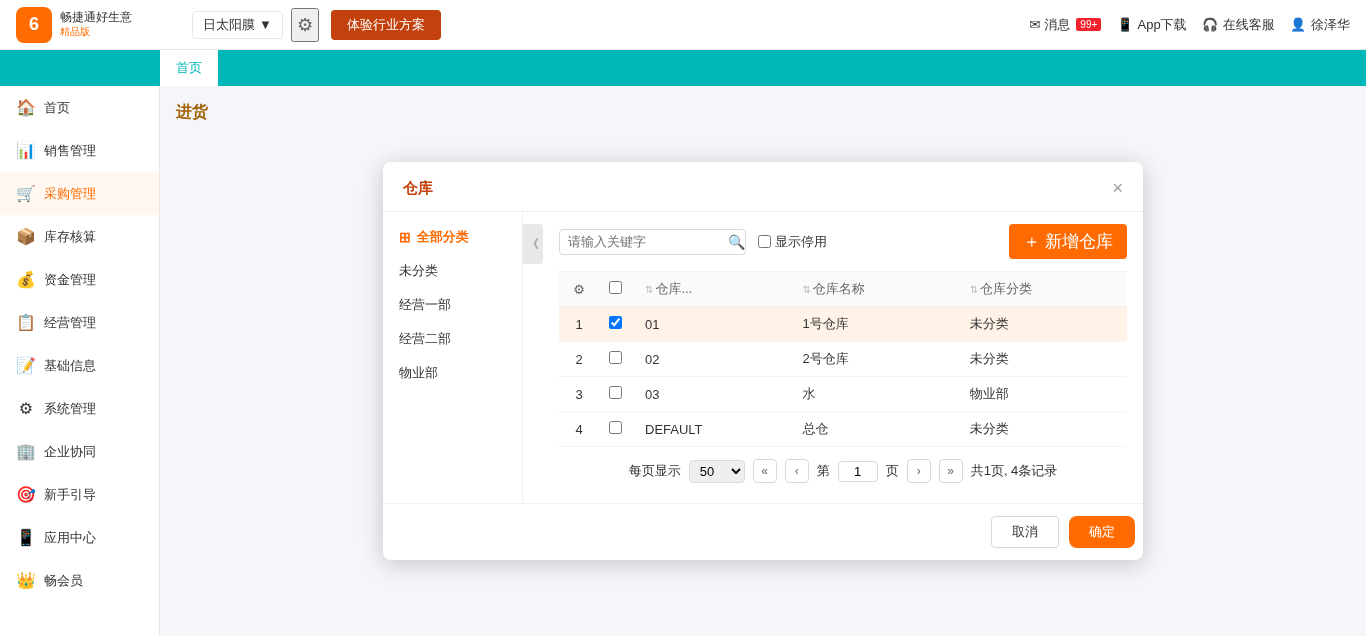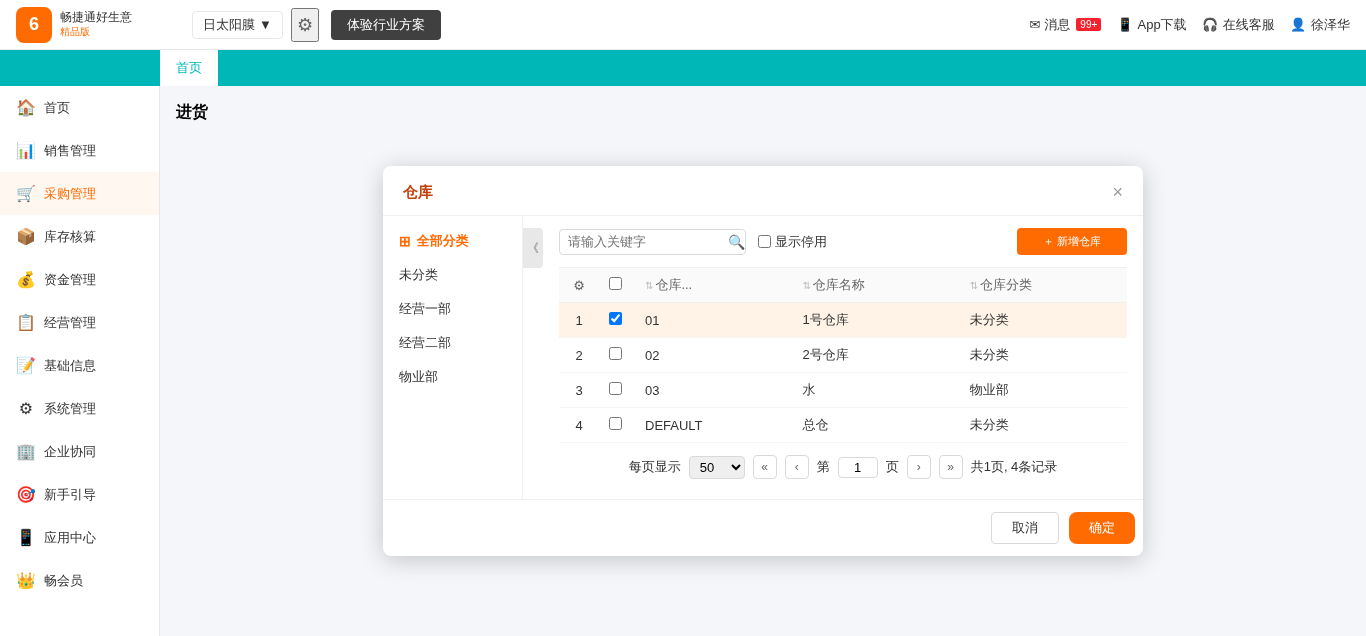--- a/index.html
+++ b/index.html
@@ -31,21 +31,21 @@
     }
     .logo-text { font-size: 12px; color: #333; line-height: 1.3; }
     .logo-sub { font-size: 10px; color: #ff6b00; }
     .store-selector {
       display: flex; align-items: center; gap: 4px;
       border: 1px solid #e8e8e8; padding: 4px 10px; border-radius: 4px;
       cursor: pointer; font-size: 13px; color: #333;
       margin-left: 16px;
     }
     .trial-btn {
-      background: #404040; color: white; border: none;
+      background: #c2410c; color: white; border: none;
       padding: 6px 16px; border-radius: 4px; cursor: pointer;
       font-size: 13px; margin-left: 12px;
     }
     .settings-icon-btn {
       margin-left: 8px; cursor: pointer; color: #666; font-size: 18px;
       padding: 4px;
     }
     .header-right {
       margin-left: auto; display: flex; align-items: center; gap: 16px;
     }
@@ -89,21 +89,21 @@
     .sidebar-icon { font-size: 16px; width: 20px; text-align: center; }
 
     
     .content-area {
       flex: 1;
       padding: 16px;
       background: #f5f6fa;
       position: relative;
       overflow: hidden;
     }
-    .page-title { font-size: 16px; font-weight: bold; color: #000000; margin-bottom: 12px; }
+    .page-title { font-size: 16px; font-weight: bold; color: #a16207; margin-bottom: 12px; }
 
     
     .modal-backdrop {
       position: absolute; top: 0; left: 0; right: 0; bottom: 0;
       display: flex; align-items: center; justify-content: center;
       z-index: 200;
     }
     .modal {
       background: #fff;
       border-radius: 8px;
@@ -146,21 +146,21 @@
     }
     .search-input-wrap input {
       border: none; outline: none; font-size: 13px; width: 160px; background: transparent;
     }
     .search-icon { color: #999; font-size: 14px; cursor: pointer; }
     .show-disabled { display: flex; align-items: center; gap: 4px; color: #333; font-size: 13px; }
     .show-disabled input[type=checkbox] { cursor: pointer; }
     .add-btn {
       margin-left: auto;
       background: #ff6b00; color: white; border: none;
-      padding: 6px 26px; border-radius: 4px; cursor: pointer; font-size: 11px;
+      padding: 6px 14px; border-radius: 4px; cursor: pointer; font-size: 17px;
     }
     .collapse-btn {
       width: 20px; height: 20px; background: #e8e8e8; border-radius: 2px;
       display: flex; align-items: center; justify-content: center; cursor: pointer;
       color: #666; font-size: 12px; flex-shrink: 0;
     }
 
     
     .modal-table { width: 100%; border-collapse: collapse; font-size: 13px; }
     .modal-table th {

